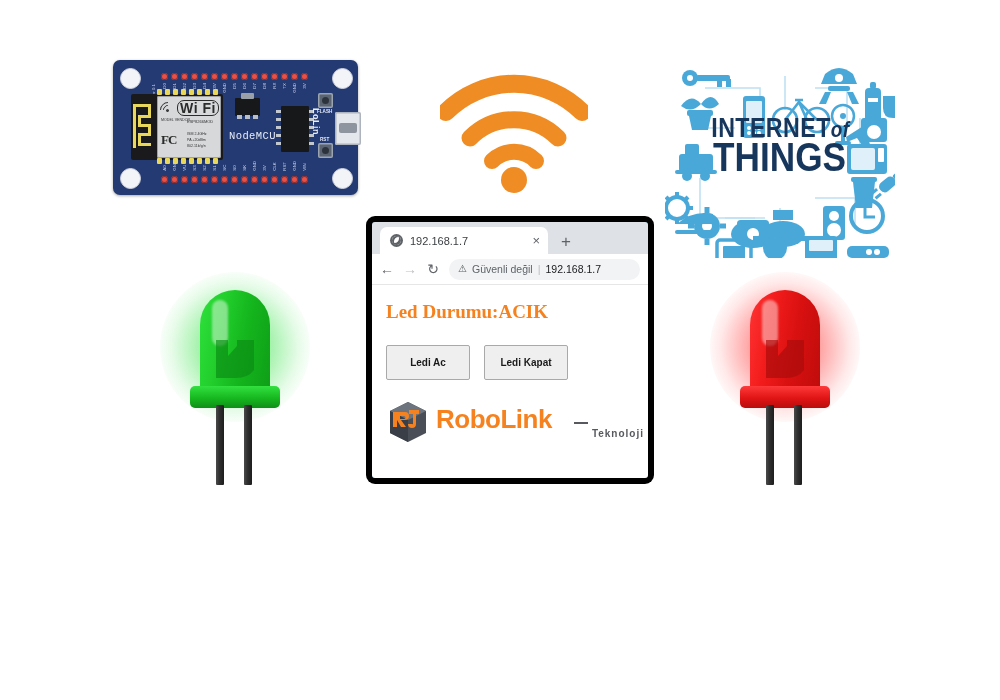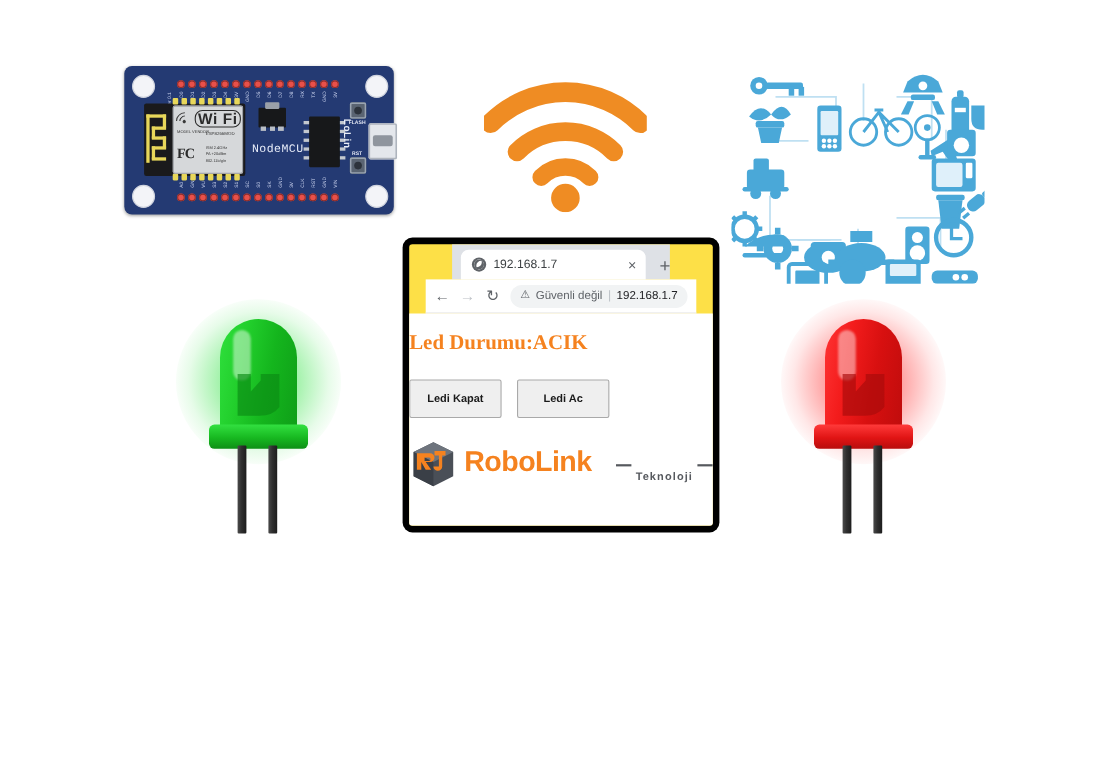--- a/index.html
+++ b/index.html
@@ -98,22 +98,22 @@
     background:linear-gradient(90deg,#4a4a4a,#2f2f2f 45%,#1d1d1d);border-radius:1px;}
   .led .leg.l{left:56px;} .led .leg.r{left:84px;}
   .led-green{left:160px;top:272px;}
   .led-red{left:710px;top:272px;}
 
   
   .browser{
     position:absolute;left:366px;top:216px;width:288px;height:268px;
     background:#000;border-radius:9px;padding:6px;box-sizing:border-box;
   }
-  .browser-inner{width:100%;height:100%;background:#fde047;border-radius:3px;overflow:hidden;
-    display:flex;flex-direction:column;align-items:center;}
+  .browser-inner{width:100%;height:100%;background:#0c4a6e;border-radius:3px;overflow:hidden;
+    display:flex;flex-direction:column;}
   .tabstrip{height:32px;background:#dee1e6;display:flex;align-items:flex-end;padding-left:8px;flex:none;}
   .tab{height:27px;background:#fff;border-radius:7px 7px 0 0;display:flex;align-items:center;
     gap:7px;padding:0 8px 0 10px;min-width:168px;box-sizing:border-box;}
   .tab-fav{width:13px;height:13px;border-radius:50%;background:#5f6368;position:relative;flex:none;}
   .tab-fav:before{content:"";position:absolute;left:2px;top:2px;width:9px;height:9px;border-radius:50%;
     background:#fff;box-shadow:inset 2px 1px 0 #5f6368, inset -2px -2px 0 #5f6368;}
   .tab-title{font-size:11px;color:#3c4043;flex:1;white-space:nowrap;overflow:hidden;}
   .tab-close{font-size:13px;color:#5f6368;line-height:1;cursor:default;}
   .newtab{font-size:17px;color:#5f6368;margin-left:13px;margin-bottom:4px;line-height:1;}
   .toolbar{height:30px;background:#fff;display:flex;align-items:center;gap:9px;padding:0 8px;
@@ -455,20 +455,26 @@
         <rect x="140" y="178" width="32" height="30" rx="3"></rect>
           <rect x="144" y="182" width="24" height="11" rx="1" fill="#dff0fa"></rect>
         <circle cx="147" cy="208" r="4"></circle>
           <circle cx="165" cy="208" r="4"></circle>
 
         <rect x="182" y="188" width="42" height="12" rx="5"></rect>
           <circle cx="212" cy="194" r="3" fill="#fff"></circle>
           <circle cx="204" cy="194" r="3" fill="#fff"></circle>
       </g>
     </svg>
+    <div class="iot-title">
+      <div class="iot-l1">
+        <span>INTERNET</span><em>of</em>
+      </div><br>
+      <div class="iot-l2">THINGS</div>
+    </div>
   </div>
 
   <div class="led led-green">
     <div class="glow" style="background:radial-gradient(circle at 50% 50%, rgba(57,227,74,.85) 0%, rgba(57,227,74,.45) 34%, rgba(57,227,74,.12) 60%, rgba(57,227,74,0) 75%);"></div>
     <div class="dome" style="background:linear-gradient(100deg,#2fe03d 0%,#22cf2c 30%,#14b51d 62%,#0f9e18 100%);"></div>
     <div class="gloss"></div>
     <div class="cup">
       <svg width="42" height="55" viewBox="0 0 42 55">
           <path d="M2 6 h12 v16 l9 -10 v-6 h17 v30 q-6 8 -18 8 h-20z" fill="#0b8a14" opacity=".65"></path>
         </svg>
@@ -513,22 +519,22 @@
           <span class="omni-label">Güvenli değil</span>
           <span class="omni-sep">|</span>
           <span class="omni-url">192.168.1.7</span>
         </div>
       </div>
 
       <div class="page">
         <div class="led-status">Led Durumu:ACIK</div>
 
         <div class="btnrow">
+          <div class="wbtn">Ledi Ac</div>
           <div class="wbtn">Ledi Kapat</div>
-          <div class="wbtn">Ledi Ac</div>
         </div>
 
         <div class="logo">
           <div class="logo-mark">
             <svg width="44" height="44" viewBox="0 0 44 44">
               <polygon points="22,2 40,11 40,33 22,42 4,33 4,11" fill="#4a4f57"></polygon>
               <polygon points="22,2 40,11 22,20 4,11" fill="#6e747d"></polygon>
               <polygon points="4,11 22,20 22,42 4,33" fill="#3a3f47"></polygon>
               <g fill="#f5821f">
                 <path d="M10 12 h9 a4 4 0 0 1 0 8 h-4 l5 7 h-5 l-4 -7 v7 h-4 v-15 z m4 4 v3 h4 a1.5 1.5 0 0 0 0 -3 z"></path>

